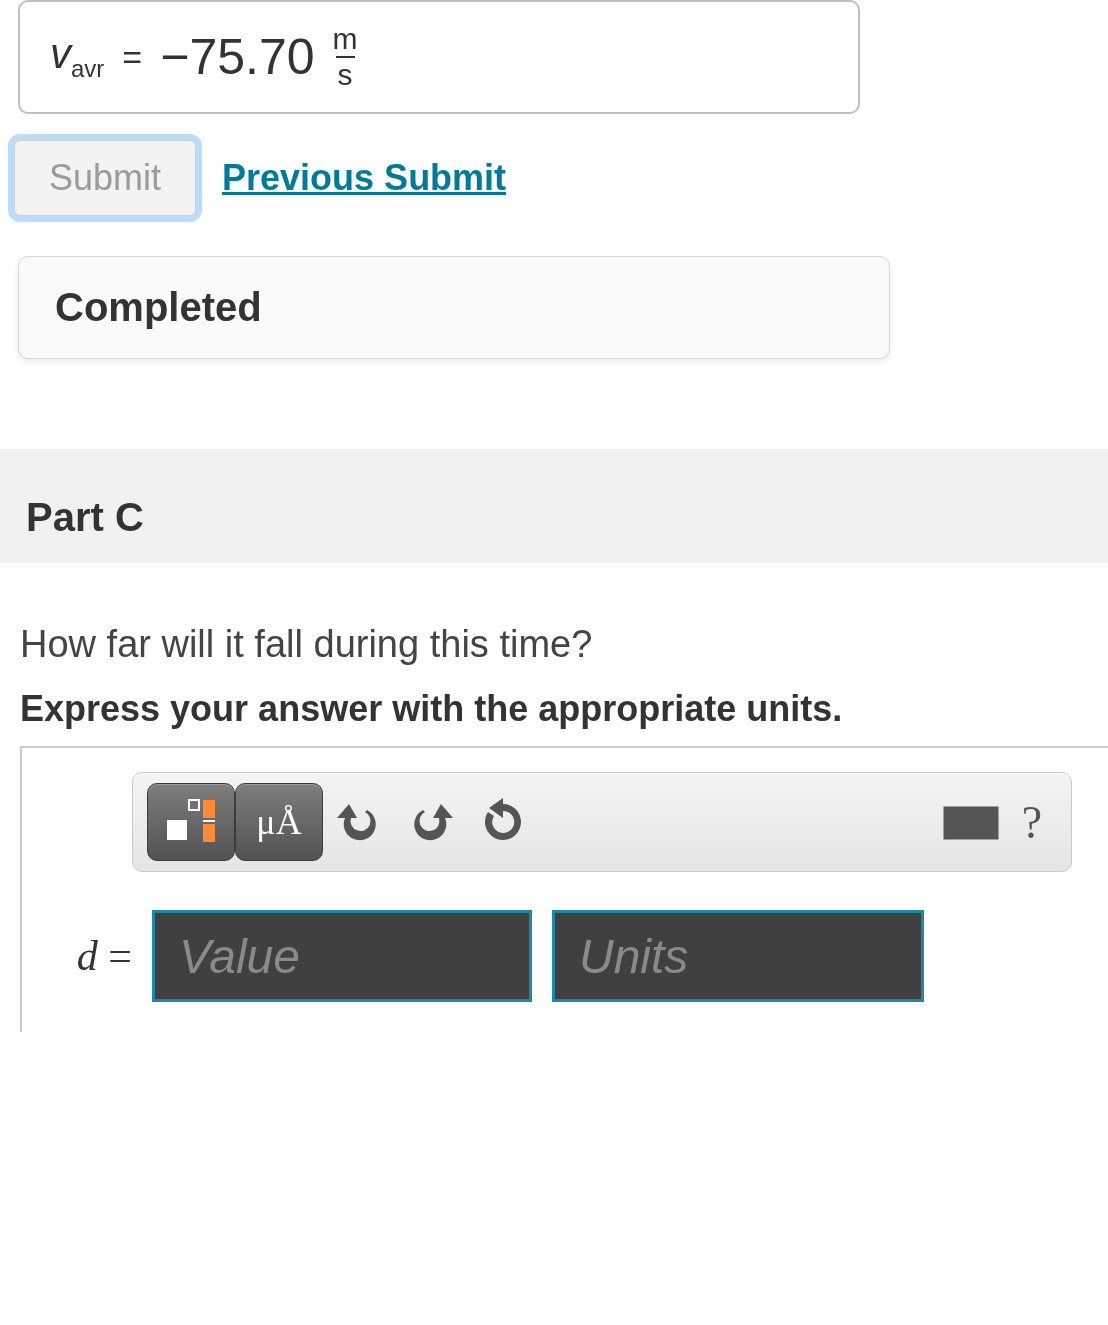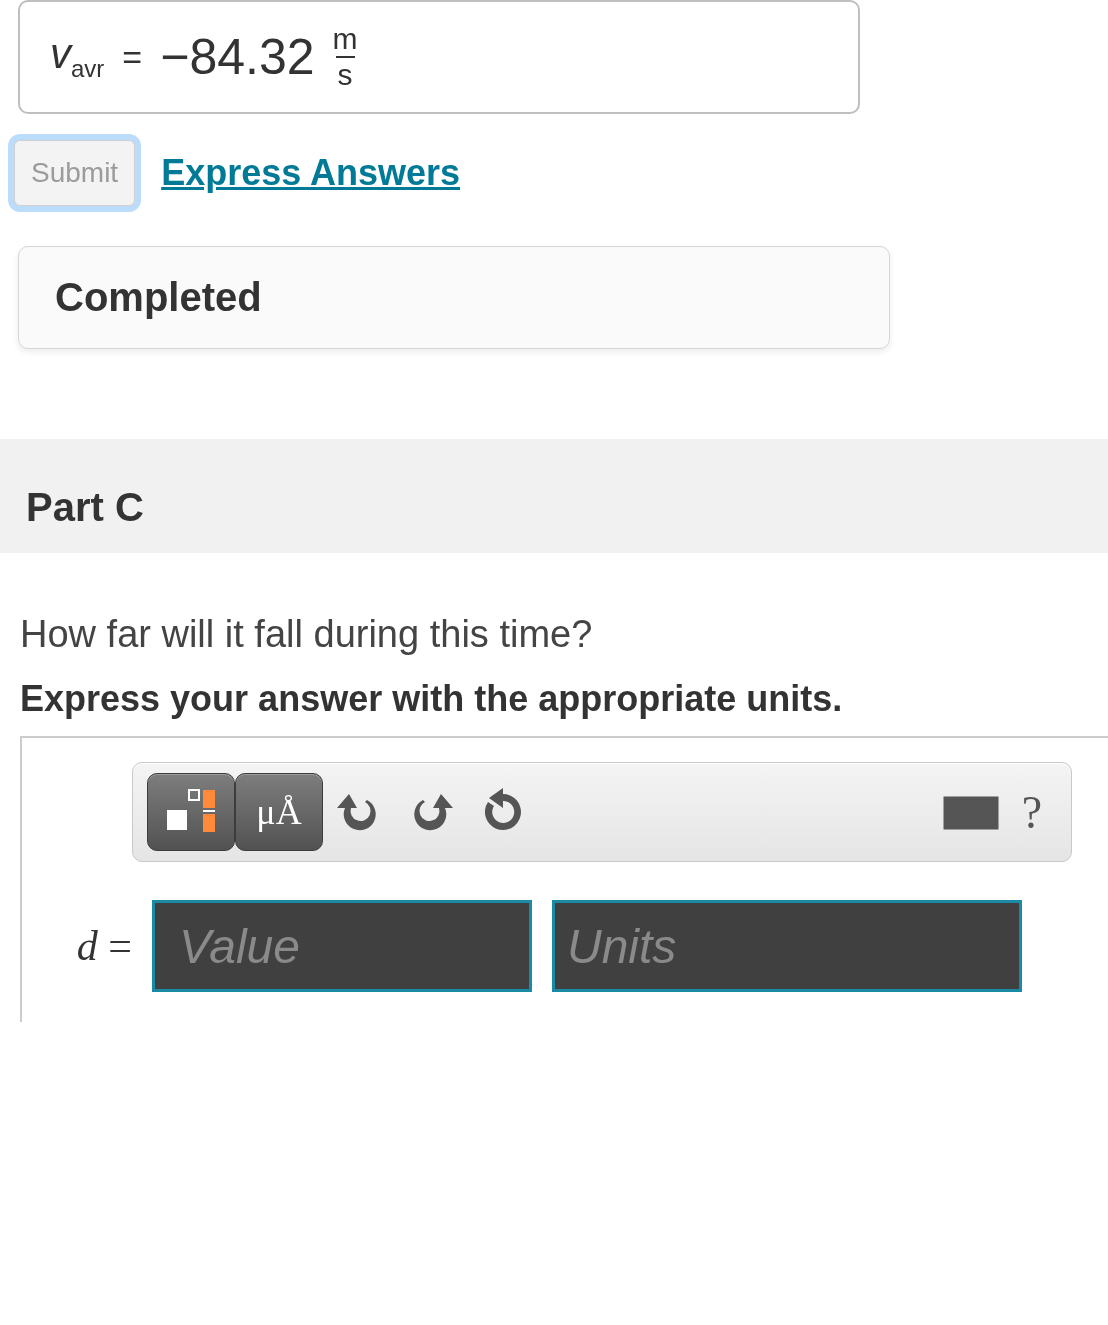--- a/index.html
+++ b/index.html
@@ -52,26 +52,26 @@
 
   
   .btn-row {
     display: flex;
     align-items: center;
     gap: 26px;
     padding-left: 14px;
     margin-bottom: 40px;
   }
   .submit-btn {
-    font-size: 28px;
+    font-size: 36px;
     color: #9b9b9b;
     background: #f3f3f3;
     border: 1px solid #d0d0d0;
     border-radius: 6px;
-    padding: 16px 16px;
+    padding: 16px 34px;
     box-shadow: 0 0 0 6px #bcdcfb;
     cursor: default;
   }
   .prev-link {
     color: #007a96;
     font-weight: bold;
     text-decoration: underline;
     font-size: 36px;
     cursor: pointer;
   }
@@ -159,40 +159,40 @@
     height: 92px;
     padding: 0 24px;
     display: flex; align-items: center;
     font-family: Liberation Sans, sans-serif;
     font-style: italic;
     font-size: 48px;
     color: #8a8a8a;
     background: #404040;
   }
   .field.value { width: 380px; }
-  .field.units { width: 470px; padding-left: 12px; }
+  .field.units { width: 372px; }
 </style>
 </head>
 <body>
 
 <div class="answer-box">
   <span class="var">
     <span>v</span><span class="sub">avr</span>
   </span>
   <span class="eq">=</span>
-  <span class="val">−84.32</span>
+  <span class="val">−75.70</span>
   <span class="frac">
     <span class="top">m</span>
     <span class="bot">s</span>
   </span>
 </div>
 
 <div class="btn-row">
   <button class="submit-btn" disabled="">Submit</button>
-  <a class="prev-link">Express Answers</a>
+  <a class="prev-link">Previous Submit</a>
 </div>
 
 <div class="completed-box">Completed</div>
 
 <div class="part-header">Part C</div>
 
 <div class="question">How far will it fall during this time?</div>
 <div class="instruction">Express your answer with the appropriate units.</div>
 
 <div class="entry-frame">

